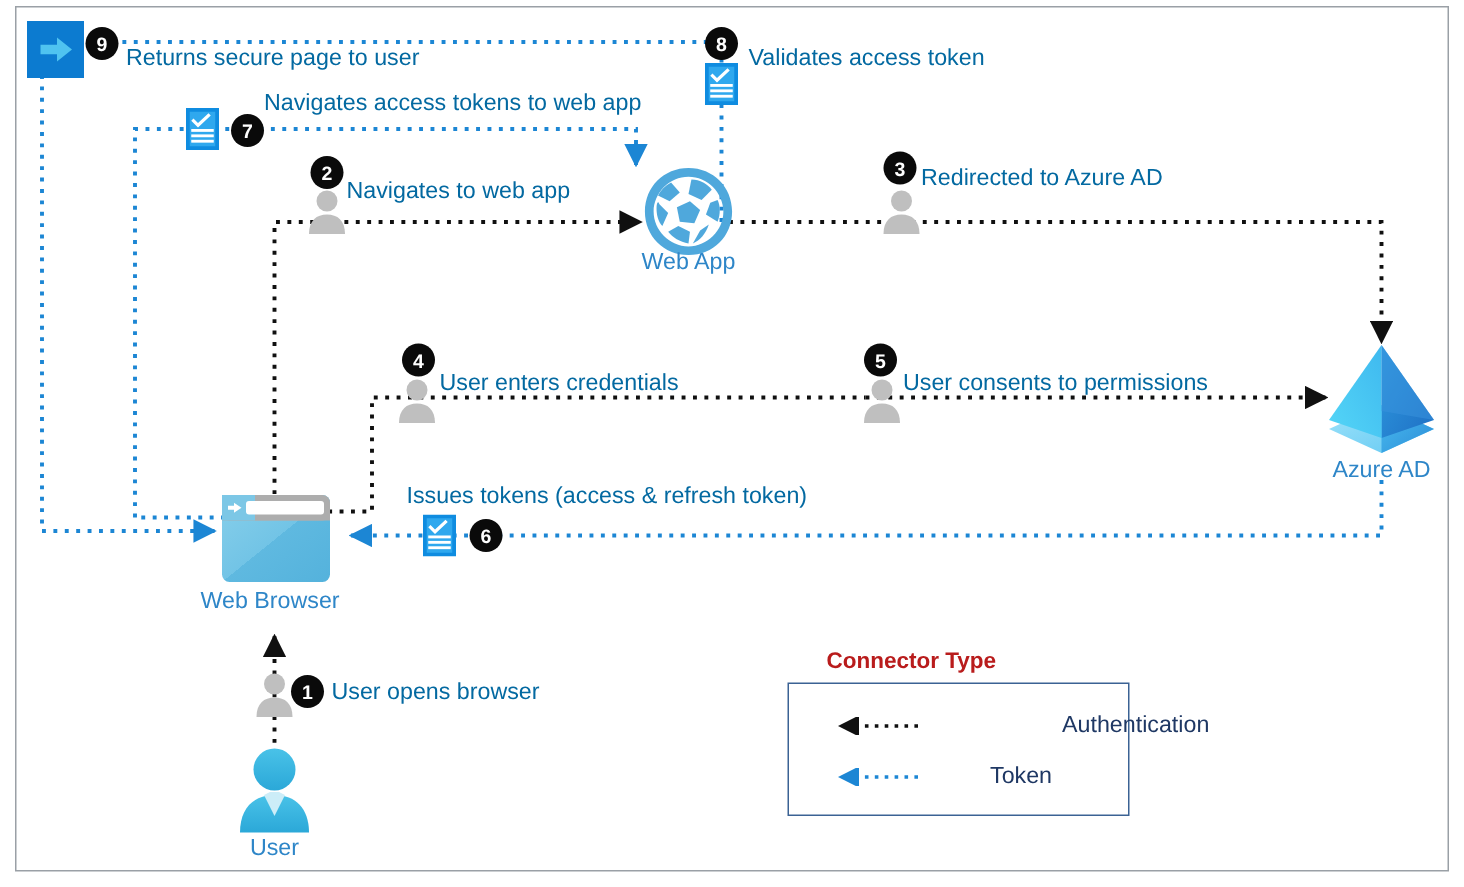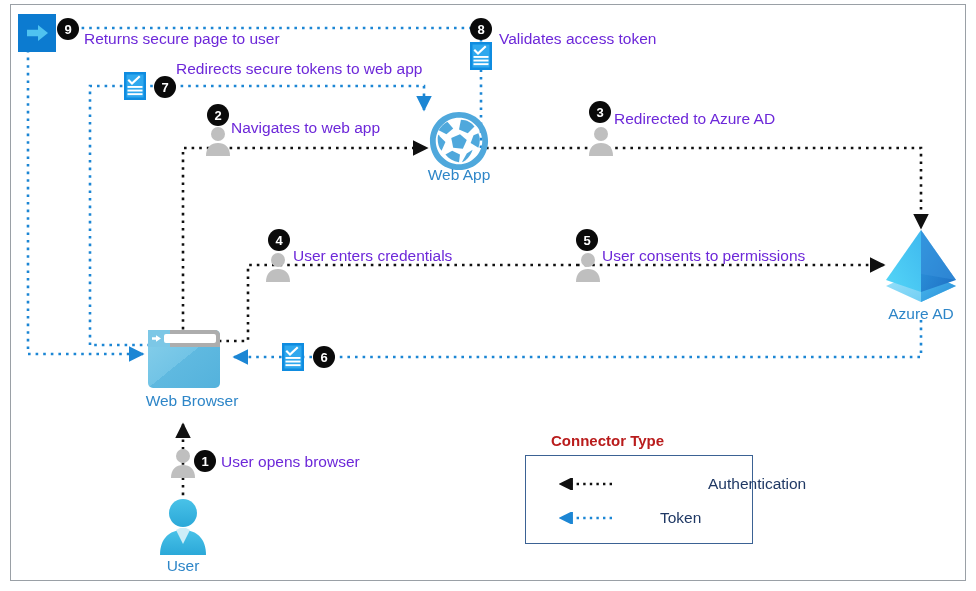--- a/index.html
+++ b/index.html
@@ -34,21 +34,21 @@
     left: 0; top: 0;
     width: 976px;
     height: 591px;
     pointer-events: none;
   }
   .node {
     position: absolute;
   }
   .label-txt {
     position: absolute;
-    color: #6d28d9;
+    color: #0369a1;
     font-size: 15.5px;
     font-family: "Liberation Sans", sans-serif;
     white-space: nowrap;
     line-height: 1;
   }
   .node-label {
     position: absolute;
     color: #2E86C8;
     font-size: 15.5px;
     font-family: Liberation Sans, sans-serif;
@@ -240,21 +240,21 @@
         </linearGradient>
       </defs>
       <rect x="0" y="0" width="72" height="58" rx="5" fill="url(#bb)"></rect>
       <rect x="0" y="0" width="72" height="17" rx="5" fill="#ADADAD"></rect>
       <rect x="0" y="10" width="72" height="7" fill="#ADADAD"></rect>
       <rect x="0" y="0" width="22" height="17" fill="#7CC7E6"></rect>
       <rect x="16" y="4" width="52" height="9" rx="2" fill="#FFFFFF"></rect>
       <path d="M13 8.5 L8 5.2 L8 7.2 L4 7.2 L4 9.8 L8 9.8 L8 11.8 Z" fill="#FFFFFF"></path>
     </svg>
   </div>
-  <div class="node-label" style="left:132px; top:393px; width:120px;text-align:center;">Web Browser</div>
+  <div class="node-label" style="left:120px; top:393px; width:120px;text-align:center;">Web Browser</div>
 
   <div class="node" style="left:155px; top:498px;">
     <svg width="56" height="58" viewBox="0 0 56 58" xmlns="http://www.w3.org/2000/svg">
       <defs>
         <linearGradient id="ub" x1="0" y1="0" x2="0" y2="1">
           <stop offset="0" stop-color="#49C2E8"></stop>
           <stop offset="1" stop-color="#2BA8D8"></stop>
         </linearGradient>
       </defs>
       <circle cx="28" cy="15" r="14" fill="url(#ub)"></circle>
@@ -301,31 +301,32 @@
 
   <svg class="tokenicon" style="left:282px; top:343px;" viewBox="0 0 22 28" xmlns="http://www.w3.org/2000/svg">
     <rect x="0" y="0" width="22" height="28" fill="#0F8CE0"></rect>
     <rect x="2.5" y="2.5" width="17" height="23" fill="#2FA8EE"></rect>
     <path d="M5 7 L8 10 L15 3.5 L16.5 5 L8 13 L3.5 8.5 Z" fill="#FFFFFF"></path>
     <rect x="3.5" y="14" width="15" height="1.9" fill="#FFFFFF"></rect>
     <rect x="3.5" y="17.6" width="15" height="1.9" fill="#FFFFFF"></rect>
     <rect x="3.5" y="21.2" width="15" height="1.9" fill="#FFFFFF"></rect>
   </svg>
   <div class="badge" style="left:313px; top:346px;">6</div>
+  <div class="label-txt" style="left:271px; top:323px;">Issues tokens (access &amp; refresh token)</div>
 
   <svg class="tokenicon" style="left:124px; top:72px;" viewBox="0 0 22 28" xmlns="http://www.w3.org/2000/svg">
     <rect x="0" y="0" width="22" height="28" fill="#0F8CE0"></rect>
     <rect x="2.5" y="2.5" width="17" height="23" fill="#2FA8EE"></rect>
     <path d="M5 7 L8 10 L15 3.5 L16.5 5 L8 13 L3.5 8.5 Z" fill="#FFFFFF"></path>
     <rect x="3.5" y="14" width="15" height="1.9" fill="#FFFFFF"></rect>
     <rect x="3.5" y="17.6" width="15" height="1.9" fill="#FFFFFF"></rect>
     <rect x="3.5" y="21.2" width="15" height="1.9" fill="#FFFFFF"></rect>
   </svg>
   <div class="badge" style="left:154px; top:76px;">7</div>
-  <div class="label-txt" style="left:176px; top:61px;">Redirects secure tokens to web app</div>
+  <div class="label-txt" style="left:176px; top:61px;">Navigates access tokens to web app</div>
 
   <svg class="tokenicon" style="left:470px; top:42px;" viewBox="0 0 22 28" xmlns="http://www.w3.org/2000/svg">
     <rect x="0" y="0" width="22" height="28" fill="#0F8CE0"></rect>
     <rect x="2.5" y="2.5" width="17" height="23" fill="#2FA8EE"></rect>
     <path d="M5 7 L8 10 L15 3.5 L16.5 5 L8 13 L3.5 8.5 Z" fill="#FFFFFF"></path>
     <rect x="3.5" y="14" width="15" height="1.9" fill="#FFFFFF"></rect>
     <rect x="3.5" y="17.6" width="15" height="1.9" fill="#FFFFFF"></rect>
     <rect x="3.5" y="21.2" width="15" height="1.9" fill="#FFFFFF"></rect>
   </svg>
   <div class="badge" style="left:470px; top:18px;">8</div>

